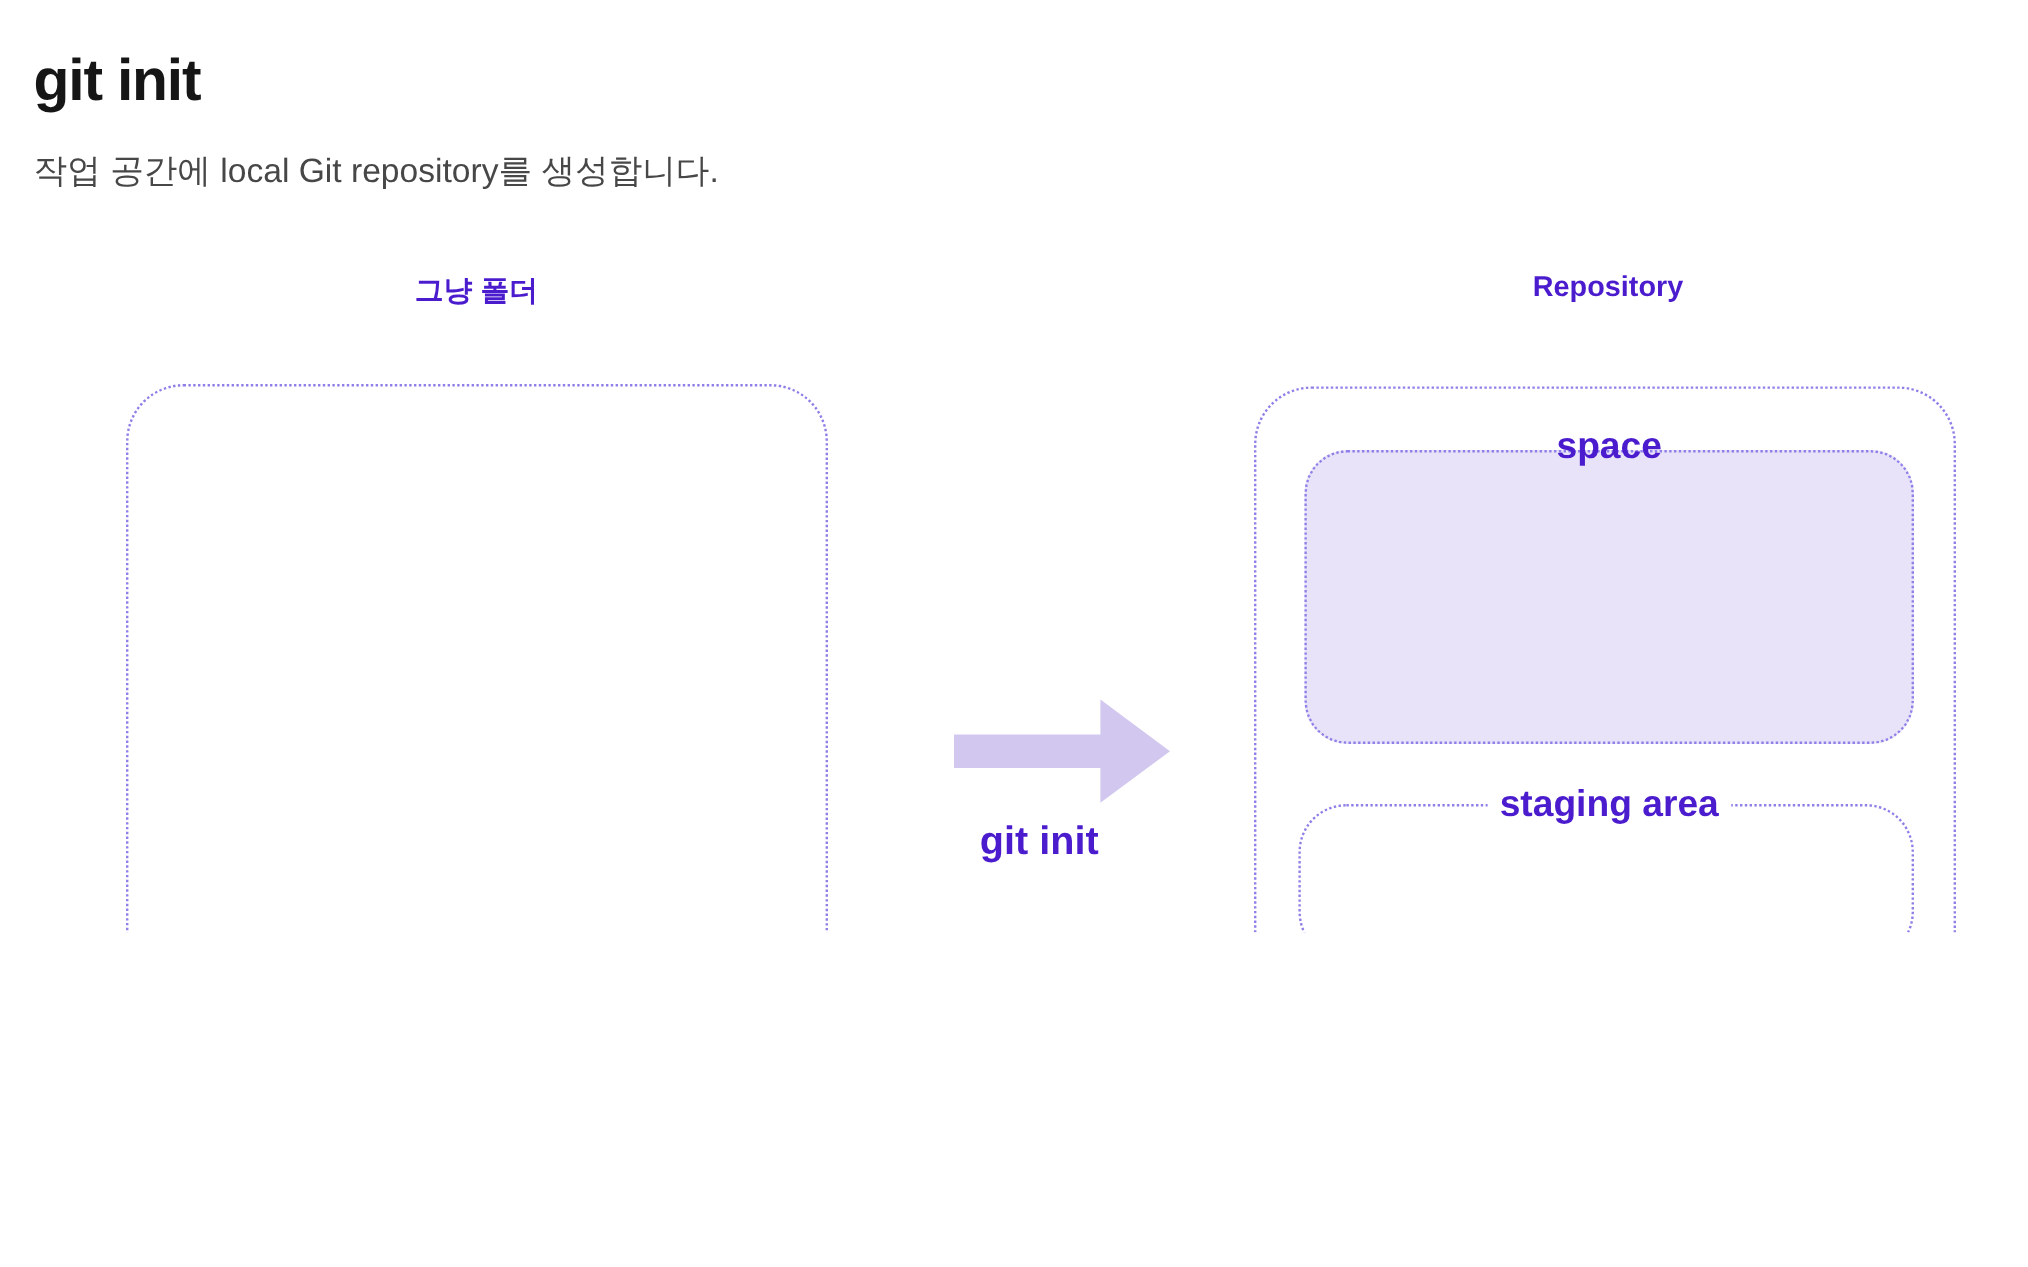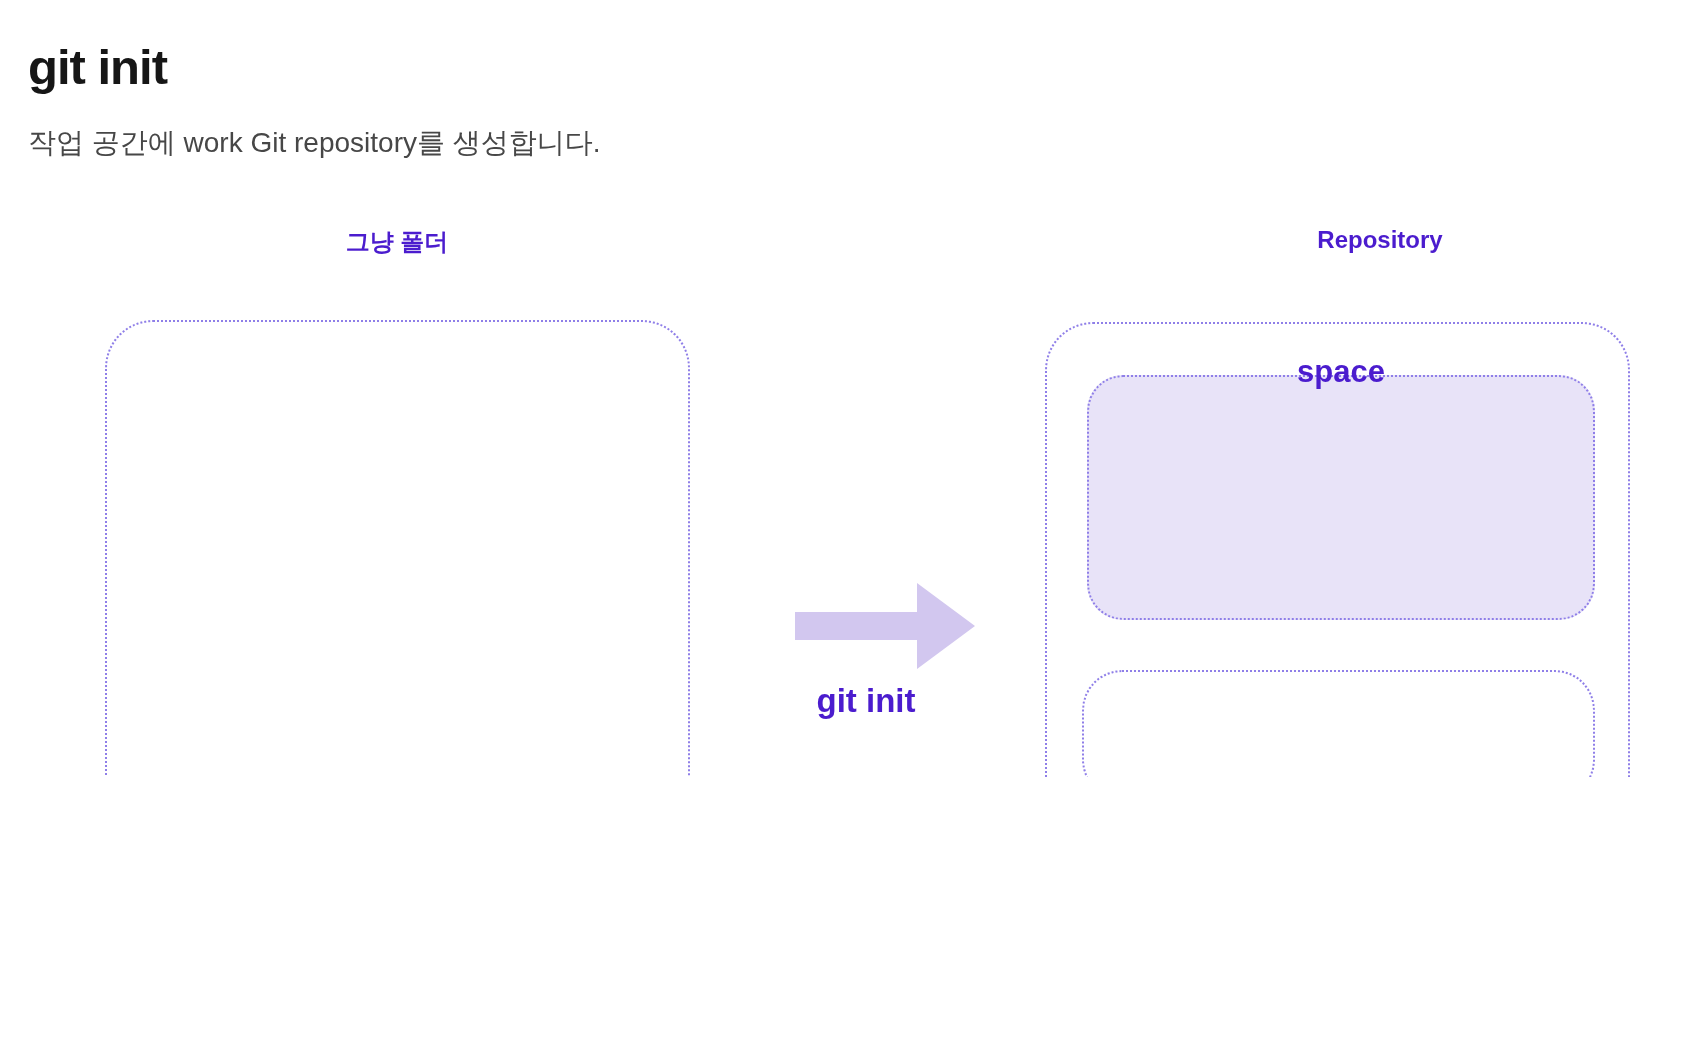--- a/index.html
+++ b/index.html
@@ -69,21 +69,21 @@
     font-size:33px;font-weight:800;color:var(--accent-text);
     white-space:nowrap;
   }
 </style>
 </head>
 <body>
 
 <div id="canvas">
 
   <h1 class="page-title">git init</h1>
-  <p class="page-subtitle">작업 공간에 work Git repository를 생성합니다.</p>
+  <p class="page-subtitle">작업 공간에 local Git repository를 생성합니다.</p>
 
   <div class="panel-title" style="left:397px;top:226px;">그냥 폴더</div>
   <div class="dotted-box" id="left-box"></div>
   <div class="files-row" id="left-files">
     <span>
       <svg class="file-icon-svg" width="56" height="67" viewBox="0 0 24 29">
         <path d="M3.2 1.6 H14.4 L20.8 8 V27.4 H3.2 Z" fill="#ffffff" stroke="var(--icon-stroke)" stroke-width="2.7" stroke-linejoin="miter"></path>
         <path d="M14.4 1.6 V8 H20.8" fill="none" stroke="var(--icon-stroke)" stroke-width="2.7" stroke-linejoin="miter"></path>
       </svg>
     </span>
@@ -95,27 +95,28 @@
     </span>
   </div>
 
   <span id="arrow">
     <svg width="182" height="92" viewBox="0 0 182 92">
       <polygon points="0,32 122,32 122,3 180,46 122,89 122,60 0,60" fill="var(--arrow-fill)"></polygon>
     </svg>
   </span>
   <div class="arrow-label">git init</div>
 
-  <div class="panel-title" style="left:1340px;top:226px;margin-left:40px;">Repository</div>
+  <div class="panel-title" style="left:1340px;top:226px;">Repository</div>
   <div class="dotted-box" id="right-box"></div>
 
   <div class="dotted-box" id="commit-box"></div>
   <div class="section-label" id="commit-label">space</div>
 
   <div class="dotted-box" id="staging-box"></div>
+  <div class="section-label" id="staging-label">staging area</div>
 
   <div class="dotted-box" id="workspace-box"></div>
 
   <div class="files-row" id="workspace-files">
     <span>
       <svg class="file-icon-svg" width="54" height="68" viewBox="0 0 24 29">
         <path d="M3.2 1.6 H14.4 L20.8 8 V27.4 H3.2 Z" fill="#ffffff" stroke="var(--icon-stroke)" stroke-width="2.7" stroke-linejoin="miter"></path>
         <path d="M14.4 1.6 V8 H20.8" fill="none" stroke="var(--icon-stroke)" stroke-width="2.7" stroke-linejoin="miter"></path>
       </svg>
     </span>

